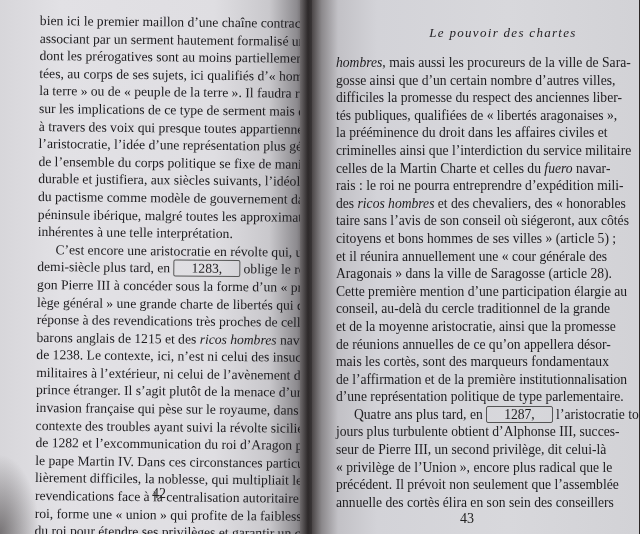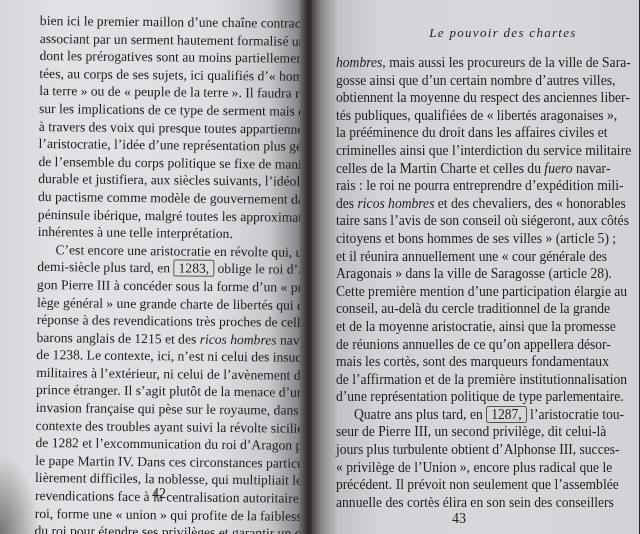--- a/index.html
+++ b/index.html
@@ -39,22 +39,22 @@
   .indent { padding-left: 18px; }
   .header {
     position: absolute; left: 86px; top: 25px; width: 210px; text-align: center;
     font-family: "Liberation Serif", "DejaVu Serif", serif;
     font-style: italic; letter-spacing: 1.3px; font-size: 13px; color: #242226;
   }
   .folio {
     position: absolute; font-family: "Liberation Serif", serif; font-size: 14px; color: #222;
   }
   .page-left .folio { left: 152px; top: 486px; }
-  .page-right .folio { left: 140px; top: 511px; }
-  .boxed { border: 1px solid #555; padding: 0 4px; border-radius: 2px; }
+  .page-right .folio { left: 148px; top: 511px; }
+  .boxed { border: 1px solid #555; padding: 0 17px; border-radius: 2px; }
   .it { font-style: italic; margin-top: 28px; }
   .shadow-l {
     position: absolute; left: 0; bottom: 0; width: 40px; height: 80px;
     background: radial-gradient(ellipse at 0% 100%, rgba(40,35,35,0.55), rgba(40,35,35,0) 70%);
   }
 </style>
 </head>
 <body>
 
 <div class="book">
@@ -97,41 +97,41 @@
     <div class="shadow-l"></div>
   </div>
 
   <div class="gutter"></div>
 
   <div class="page page-right">
     <div class="header">Le pouvoir des chartes</div>
     <div class="text">
       <span class="line"><span class="it">hombres</span><span>, mais aussi les procureurs de la ville de Sara-</span></span>
       <span class="line">gosse ainsi que d’un certain nombre d’autres villes,</span>
-      <span class="line">obtiennent la moyenne du respect des anciennes liber-</span>
+      <span class="line">difficiles la promesse du respect des anciennes liber-</span>
       <span class="line">tés publiques, qualifiées de « libertés aragonaises »,</span>
       <span class="line">la prééminence du droit dans les affaires civiles et</span>
       <span class="line">criminelles ainsi que l’interdiction du service militaire</span>
       <span class="line"><span>celles de la Martin Charte et celles du </span><span class="it">fuero</span><span> navar-</span></span>
       <span class="line">rais : le roi ne pourra entreprendre d’expédition mili-</span>
       <span class="line"><span>des </span><span class="it">ricos hombres</span><span> et des chevaliers, des « honorables</span></span>
       <span class="line">taire sans l’avis de son conseil où siégeront, aux côtés</span>
       <span class="line">citoyens et bons hommes de ses villes » (article 5) ;</span>
       <span class="line">et il réunira annuellement une « cour générale des</span>
       <span class="line">Aragonais » dans la ville de Saragosse (article 28).</span>
       <span class="line">Cette première mention d’une participation élargie au</span>
       <span class="line">conseil, au-delà du cercle traditionnel de la grande</span>
       <span class="line">et de la moyenne aristocratie, ainsi que la promesse</span>
       <span class="line">de réunions annuelles de ce qu’on appellera désor-</span>
       <span class="line">mais les cortès, sont des marqueurs fondamentaux</span>
       <span class="line">de l’affirmation et de la première institutionnalisation</span>
       <span class="line">d’une représentation politique de type parlementaire.</span>
       <span class="line indent"><span>Quatre ans plus tard, en </span><span class="boxed">1287,</span><span> l’aristocratie tou-</span></span>
+      <span class="line">jours plus turbulente obtient d’Alphonse III, succes-</span>
       <span class="line">seur de Pierre III, un second privilège, dit celui-là</span>
-      <span class="line">jours plus turbulente obtient d’Alphonse III, succes-</span>
       <span class="line">« privilège de l’Union », encore plus radical que le</span>
       <span class="line">précédent. Il prévoit non seulement que l’assemblée</span>
       <span class="line">annuelle des cortès élira en son sein des conseillers</span>
 
     </div>
     <div class="folio">43</div>
   </div>
 
 </div>
 

